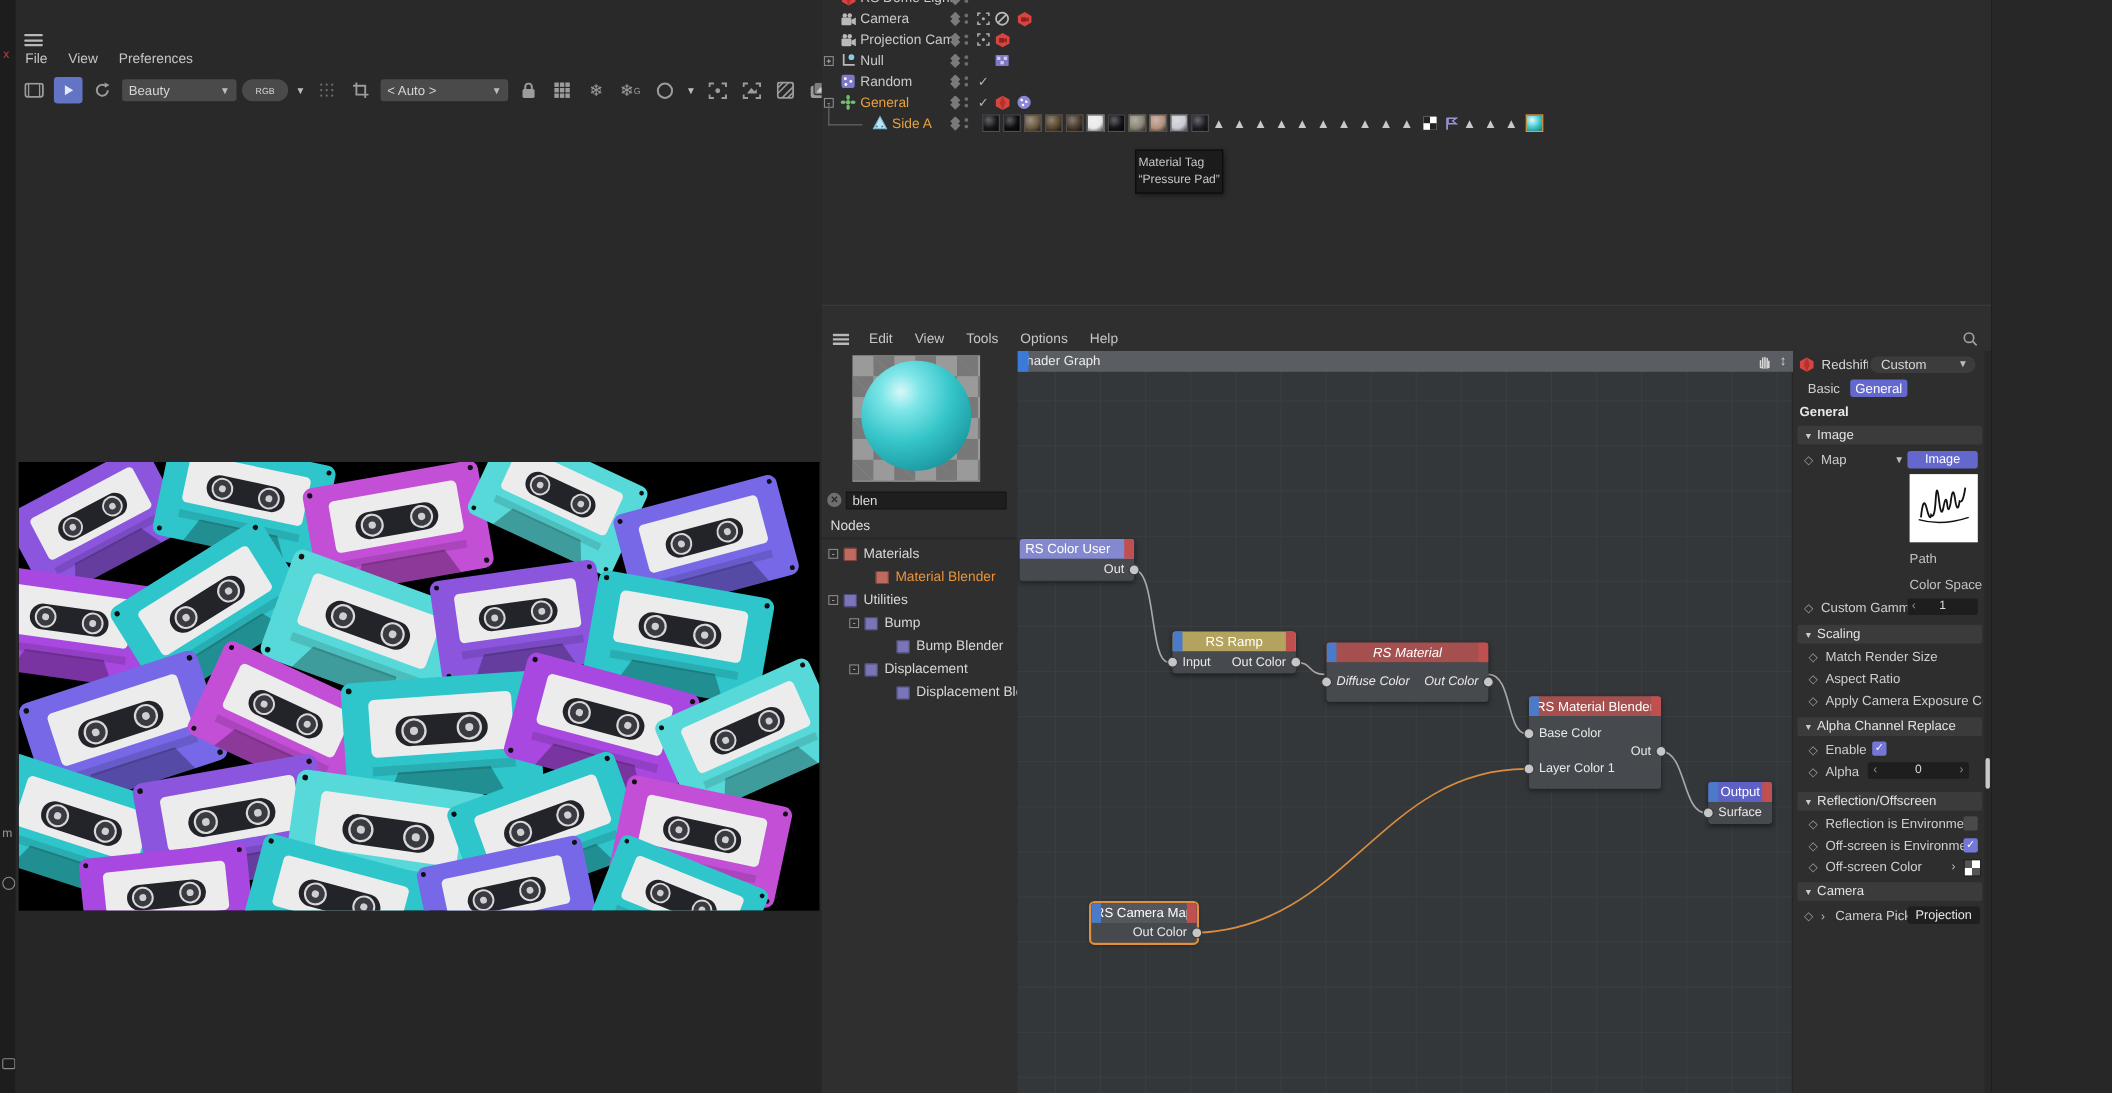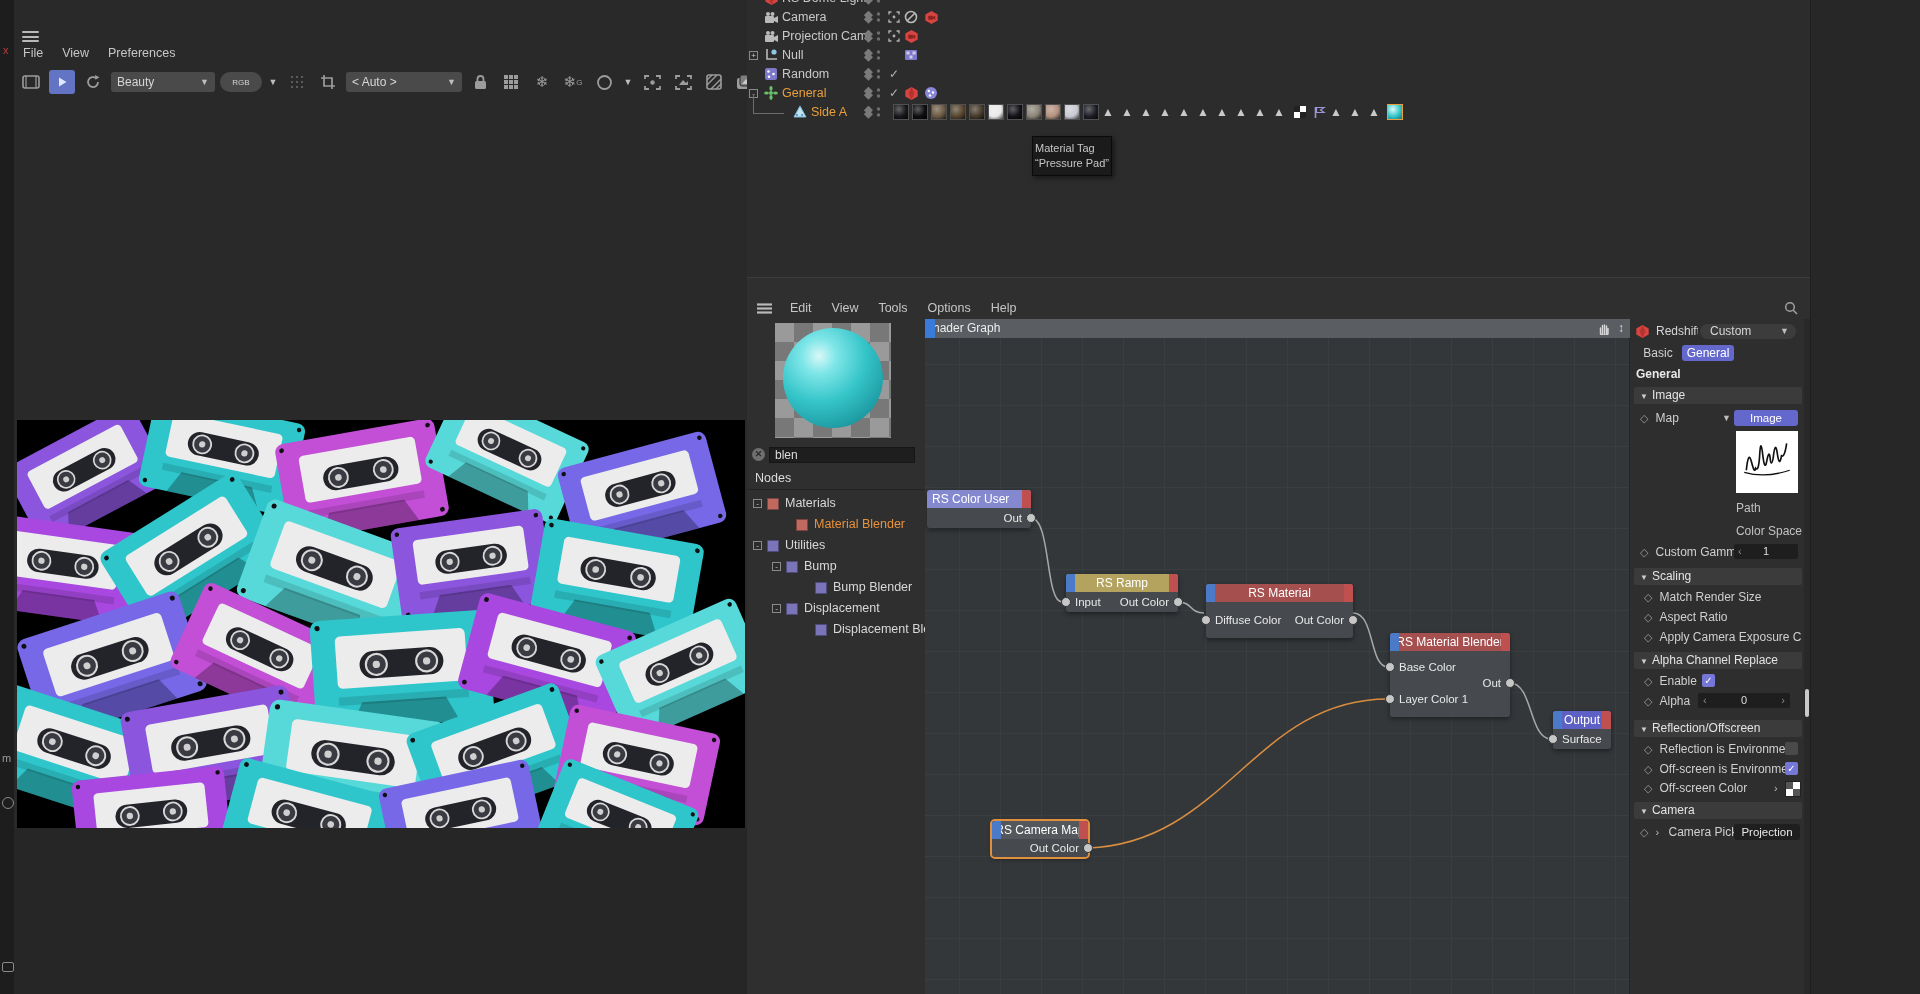--- a/index.html
+++ b/index.html
@@ -983,21 +983,21 @@
               <div class="gtitle" style="background:#b3a35f;"><span class="cap l"></span><span>RS Ramp</span><span class="cap r"></span></div>
               <div class="gbody" style="padding:0px 0 0px">
                 <div class="nrow" style="height:20px">
                   <span class="dot in"></span>
                   <span class="plab">Input</span>
                   <span class="plab right">Out Color</span>
                   <span class="dot out"></span>
                 </div>
               </div>
             </div>
-            <div class="gnode" style="left: 281px; top: 265px; width: 147px;">
+            <div class="gnode" style="left: 281px; top: 265px; width: 147px; font-style: italic;">
               <div class="gtitle" style="background:#a54f4f;"><span class="cap l"></span><span>RS Material</span><span class="cap r"></span></div>
               <div class="gbody" style="padding:0px 0 0px">
                 <div class="nrow" style="height:36px">
                   <span class="dot in"></span>
                   <span class="plab">Diffuse Color</span>
                   <span class="plab right">Out Color</span>
                   <span class="dot out"></span>
                 </div>
               </div>
             </div>

